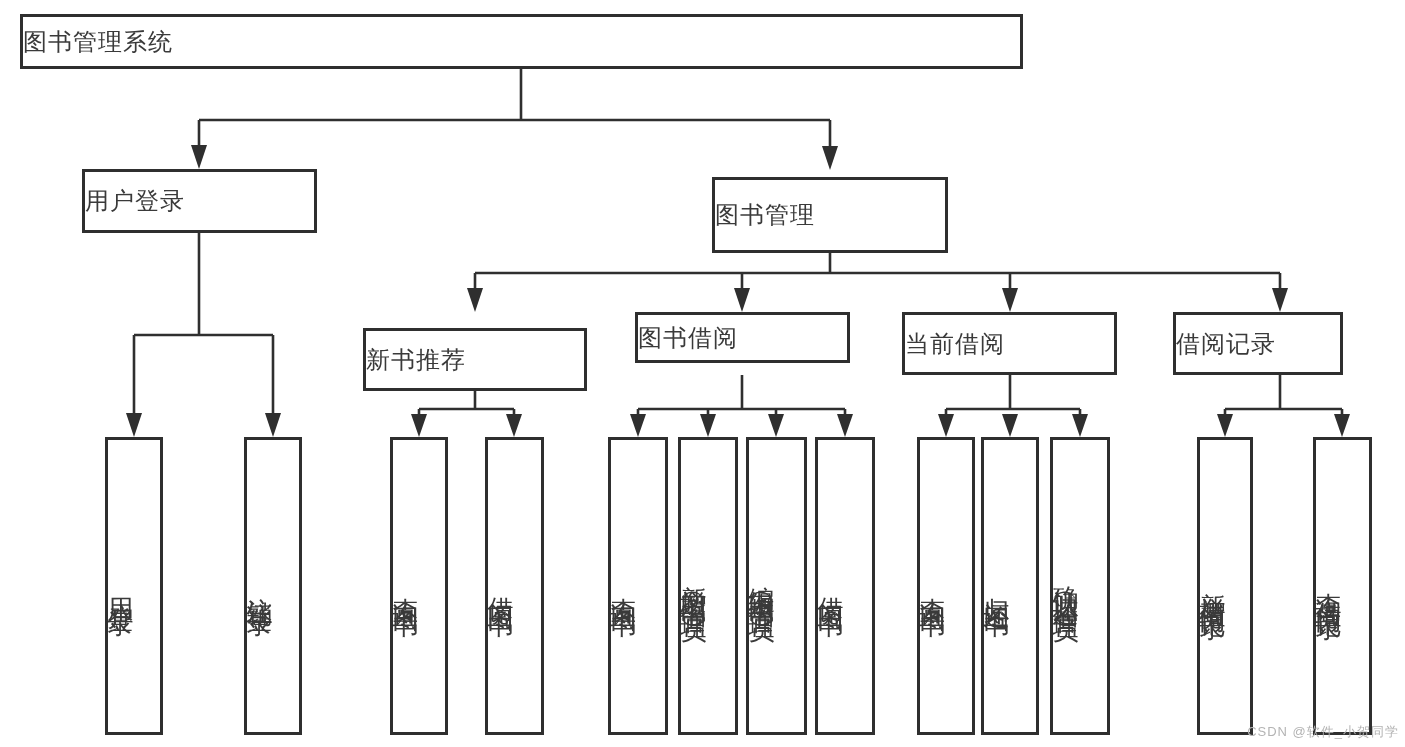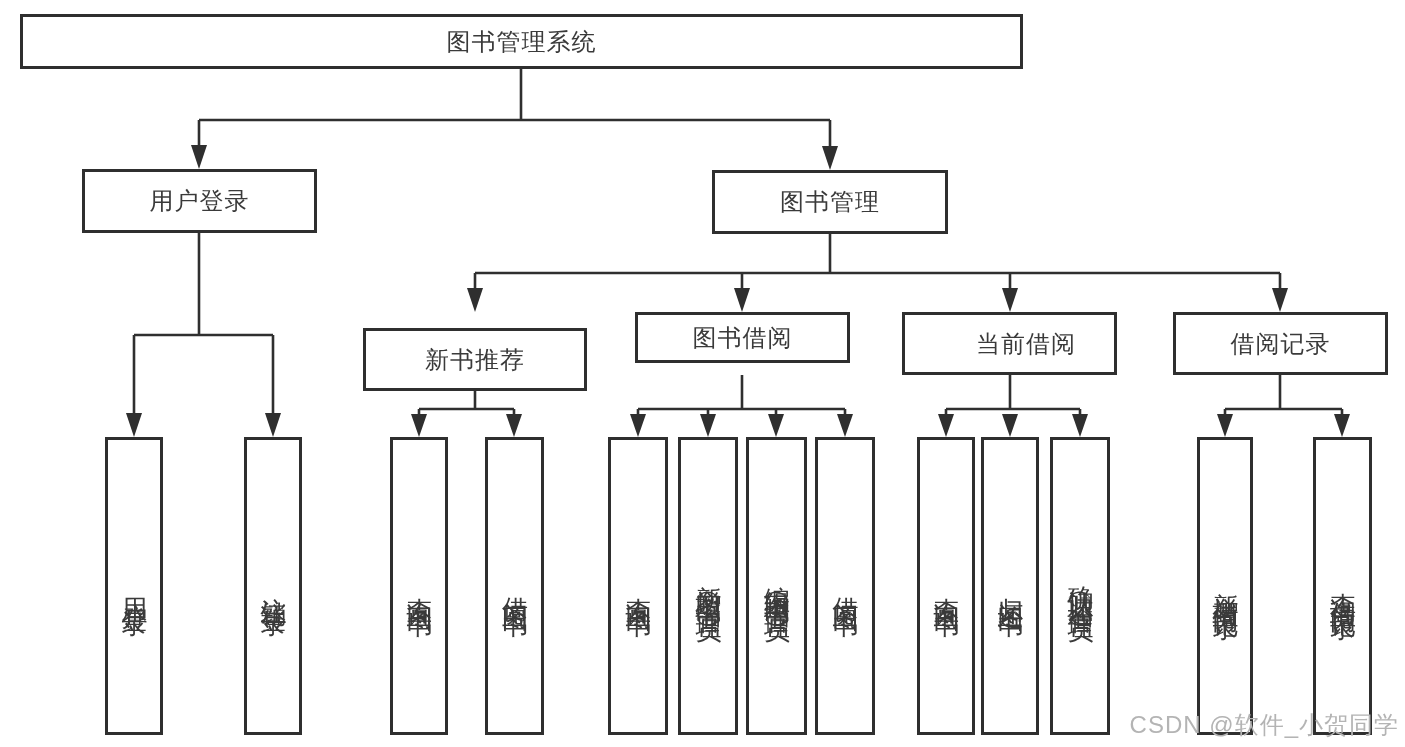--- a/index.html
+++ b/index.html
@@ -23,42 +23,41 @@
     height: 747px;
     pointer-events: none;
   }
   .node {
     position: absolute;
     box-sizing: border-box;
     background: #ffffff;
     border: 3px solid #2f2f2f;
     display: flex;
     align-items: center;
-    justify-content: center;
+    justify-content: flex-start;
     color: #3a3a3a;
-    font-family: Liberation Serif, serif;
   }
   .node.h span {
     font-size: 24px;
     letter-spacing: 1px;
     white-space: nowrap;
   }
   .node.v span {
     writing-mode: vertical-rl;
     text-orientation: mixed;
     font-size: 26px;
     letter-spacing: 0.18em;
     line-height: 1;
     white-space: nowrap;
   }
   .watermark {
     position: absolute;
     right: 6px;
     bottom: 6px;
-    font-size: 24px;
+    font-size: 13px;
     color: #b4b4b4;
     letter-spacing: 1px;
     white-space: nowrap;
     z-index: 5;
   }
 </style>
 </head>
 <body>
 
 <div class="canvas">
@@ -103,34 +102,34 @@
     </g>
   </svg>
 
   <div class="node h" style="left:20px; top:14px; width:1003px; height:55px;">
     <span>图书管理系统</span>
   </div>
 
   <div class="node h" style="left:82px; top:169px; width:235px; height:64px;">
     <span>用户登录</span>
   </div>
-  <div class="node h" style="left:712px; top:170px; width:236px; height:64px;">
+  <div class="node h" style="left:712px; top:177px; width:236px; height:76px;">
     <span>图书管理</span>
   </div>
 
   <div class="node h" style="left:363px; top:328px; width:224px; height:63px;">
     <span>新书推荐</span>
   </div>
   <div class="node h" style="left:635px; top:312px; width:215px; height:51px;">
     <span>图书借阅</span>
   </div>
-  <div class="node h" style="left:902px; top:312px; width:215px; height:63px;padding-left:33px;">
+  <div class="node h" style="left:902px; top:312px; width:215px; height:63px;">
     <span>当前借阅</span>
   </div>
-  <div class="node h" style="left:1173px; top:312px; width:215px; height:63px;">
+  <div class="node h" style="left:1173px; top:312px; width:170px; height:63px;">
     <span>借阅记录</span>
   </div>
 
   <div class="node v" style="left:105px; top:437px; width:58px; height:298px;">
     <span>用户登录</span>
   </div>
   <div class="node v" style="left:244px; top:437px; width:58px; height:298px;">
     <span>注销登录</span>
   </div>
 

